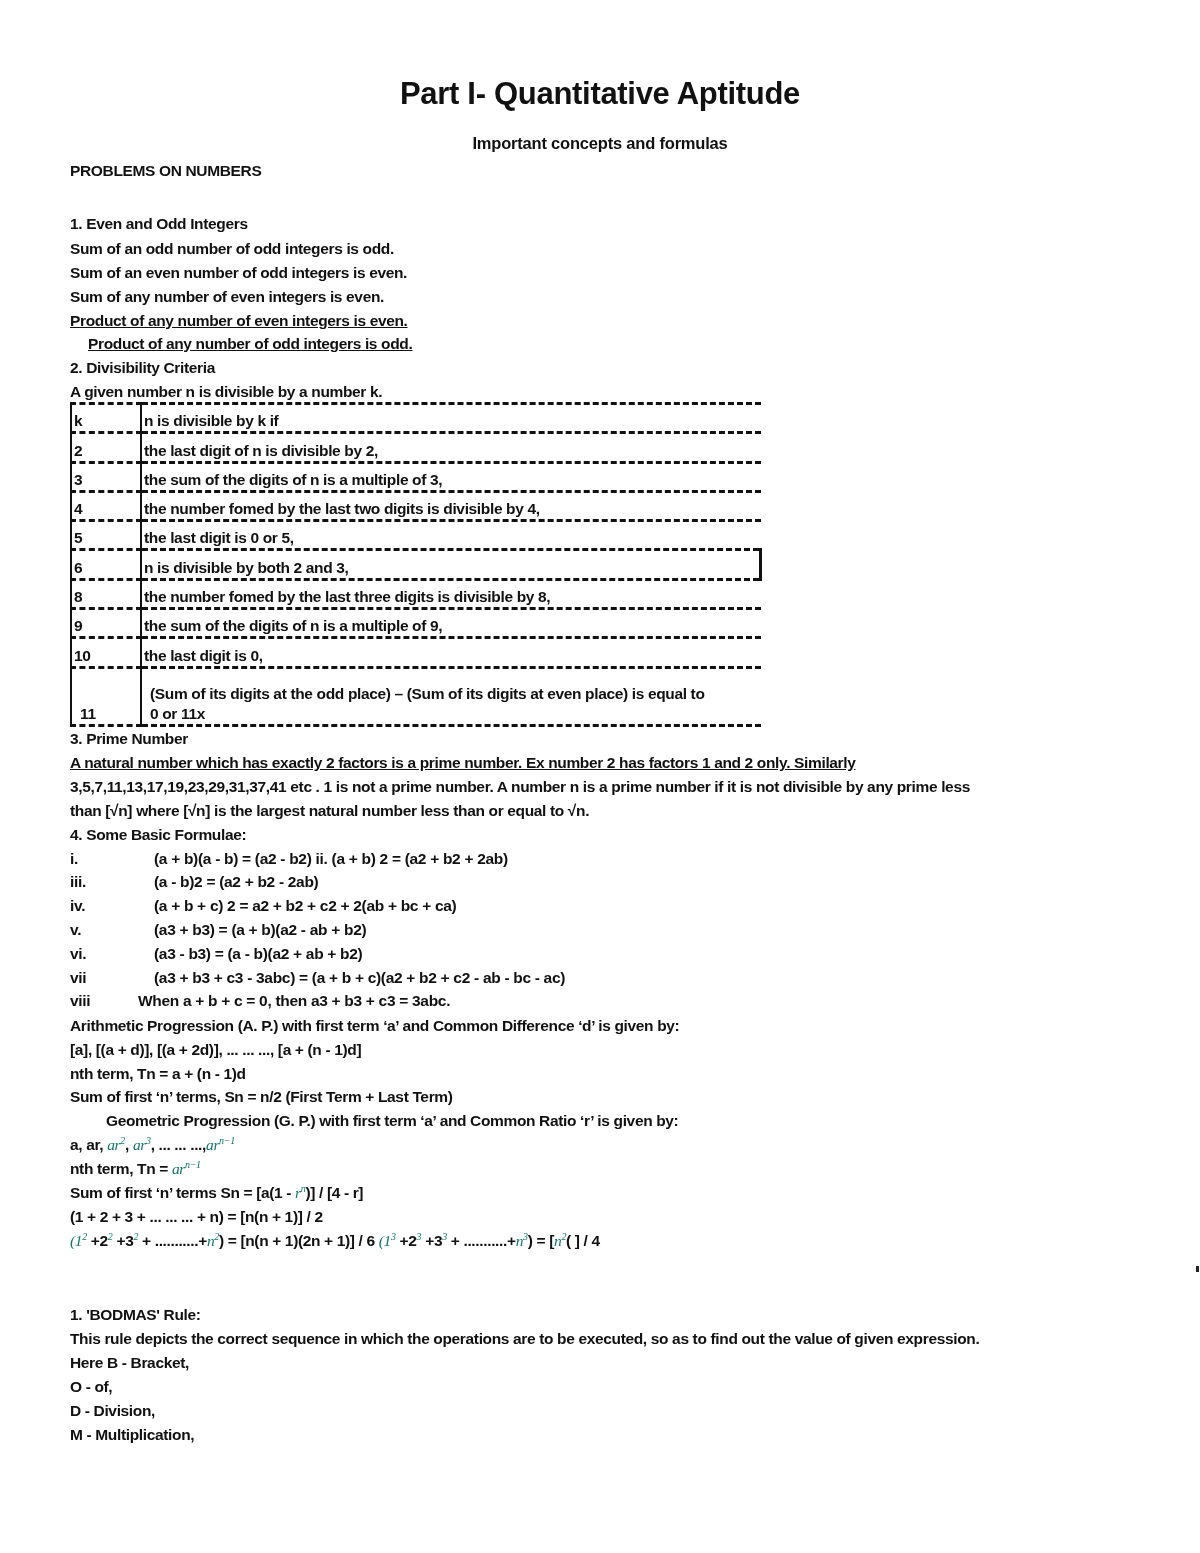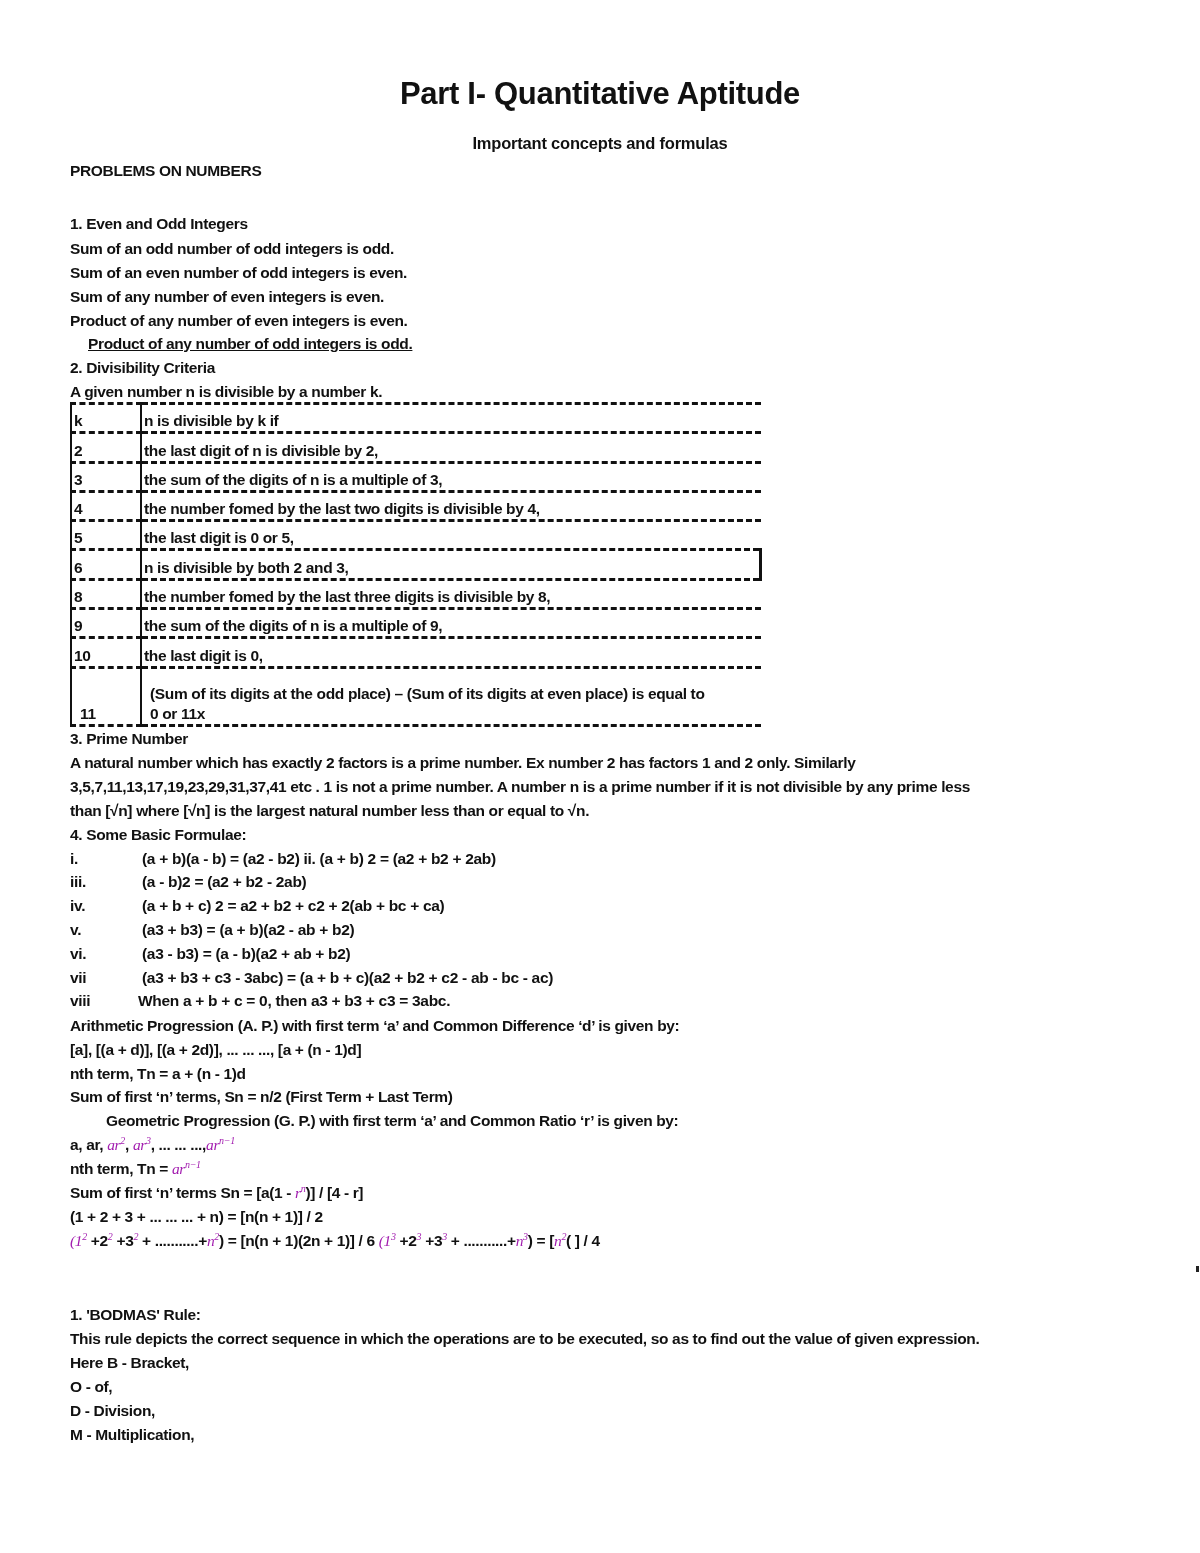--- a/index.html
+++ b/index.html
@@ -15,23 +15,23 @@
     .subtitle {
       position: absolute; left: 0; width: 1200px; top: 134px; text-align: center;
       font-size: 16.5px; font-weight: bold; letter-spacing: -0.2px;
     }
     .line {
       position: absolute; left: 70px; font-size: 15.5px; font-weight: bold;
       white-space: nowrap; letter-spacing: -0.35px; line-height: 20px;
     }
     .line.indent1 { left: 88px; text-decoration: underline; }
     .formula-label { position: absolute; left: 70px; font-size: 15.5px; font-weight: bold; white-space: nowrap; line-height: 20px; letter-spacing: -0.3px; }
-    .formula-body { position: absolute; left: 142px; font-size: 15.5px; font-weight: bold; white-space: nowrap; line-height: 20px; letter-spacing: -0.3px; }
+    .formula-body { position: absolute; left: 154px; font-size: 15.5px; font-weight: bold; white-space: nowrap; line-height: 20px; letter-spacing: -0.3px; }
     .formula-body.viii { left: 138px; }
-    .math { font-family: "Liberation Serif", serif; font-style: italic; font-weight: normal; color: #a21caf; }
+    .math { font-family: "Liberation Serif", serif; font-style: italic; font-weight: normal; color: #0f766e; }
     sup { font-size: 10px; line-height: 0; }
 
     
     .div-table {
       position: absolute; left: 70px; top: 402px; width: 692px;
       border-collapse: collapse;
     }
     .div-table td {
       border-top: 3px dashed #111; border-bottom: 0; border-left: 2px solid #111;
       font-size: 15.5px; font-weight: bold; letter-spacing: -0.35px;
@@ -50,21 +50,21 @@
 <div class="page">
 
   <div class="title">Part I- Quantitative Aptitude</div>
   <div class="subtitle">Important concepts and formulas</div>
   <div class="line" style="top:161px;">PROBLEMS ON NUMBERS</div>
 
   <div class="line" style="top:214px;">1. Even and Odd Integers</div>
   <div class="line" style="top:239px;">Sum of an odd number of odd integers is odd.</div>
   <div class="line" style="top:263px;">Sum of an even number of odd integers is even.</div>
   <div class="line" style="top:287px;">Sum of any number of even integers is even.</div>
-  <div class="line" style="top:311px;">Product of any number of even integers is even.</div>
+  <div class="line" style="top:311px;text-decoration:underline;">Product of any number of even integers is even.</div>
   <div class="line indent1" style="top:334px;">Product of any number of odd integers is odd.</div>
 
   <div class="line" style="top:358px;">2. Divisibility Criteria</div>
   <div class="line" style="top:382px;">A given number n is divisible by a number k.</div>
 
   <table class="div-table">
     <tbody>
         <tr>
       <td class="k">k</td>
       <td class="desc">n is divisible by k if</td>
@@ -105,21 +105,21 @@
       <td class="k">11</td>
       <td class="desc">
         <div>(Sum of its digits at the odd place) – (Sum of its digits at even place) is equal to</div>
         <div>0 or 11x</div>
       </td>
     </tr>
   </tbody>
     </table>
 
   <div class="line" style="top:729px;">3. Prime Number</div>
-  <div class="line" style="top:753px;">A natural number which has exactly 2 factors is a prime number. Ex number 2 has factors 1 and 2 only. Similarly</div>
+  <div class="line" style="top:753px;text-decoration:underline;">A natural number which has exactly 2 factors is a prime number. Ex number 2 has factors 1 and 2 only. Similarly</div>
   <div class="line" style="top:777px;">3,5,7,11,13,17,19,23,29,31,37,41 etc . 1 is not a prime number. A number n is a prime number if it is not divisible by any prime less</div>
   <div class="line" style="top:801px;">than [√n] where [√n] is the largest natural number less than or equal to √n.</div>
 
   <div class="line" style="top:825px;">4. Some Basic Formulae:</div>
 
   <div class="formula-label" style="top:849px;">i.</div>
   <div class="formula-body" style="top:849px;">(a + b)(a - b) = (a2 - b2) ii.   (a + b) 2 = (a2 + b2 + 2ab)</div>
   <div class="formula-label" style="top:872px;">iii.</div>
   <div class="formula-body" style="top:872px;">(a - b)2 = (a2 + b2 - 2ab)</div>
   <div class="formula-label" style="top:896px;">iv.</div>

